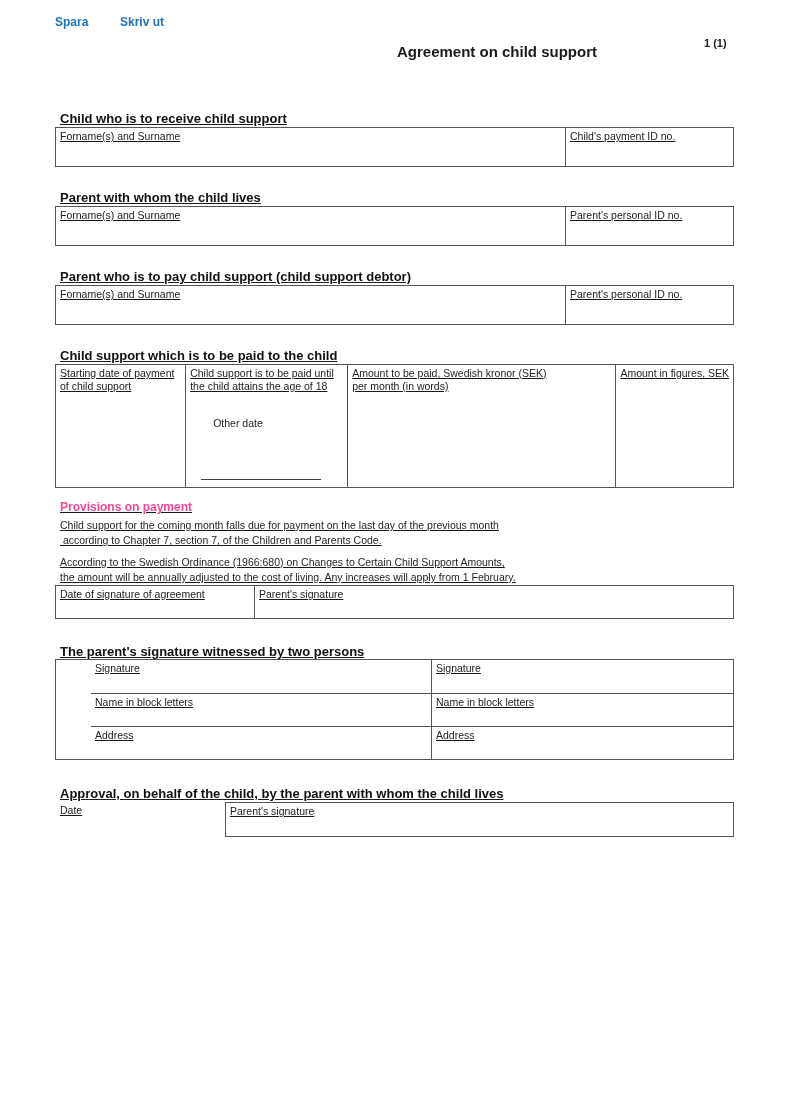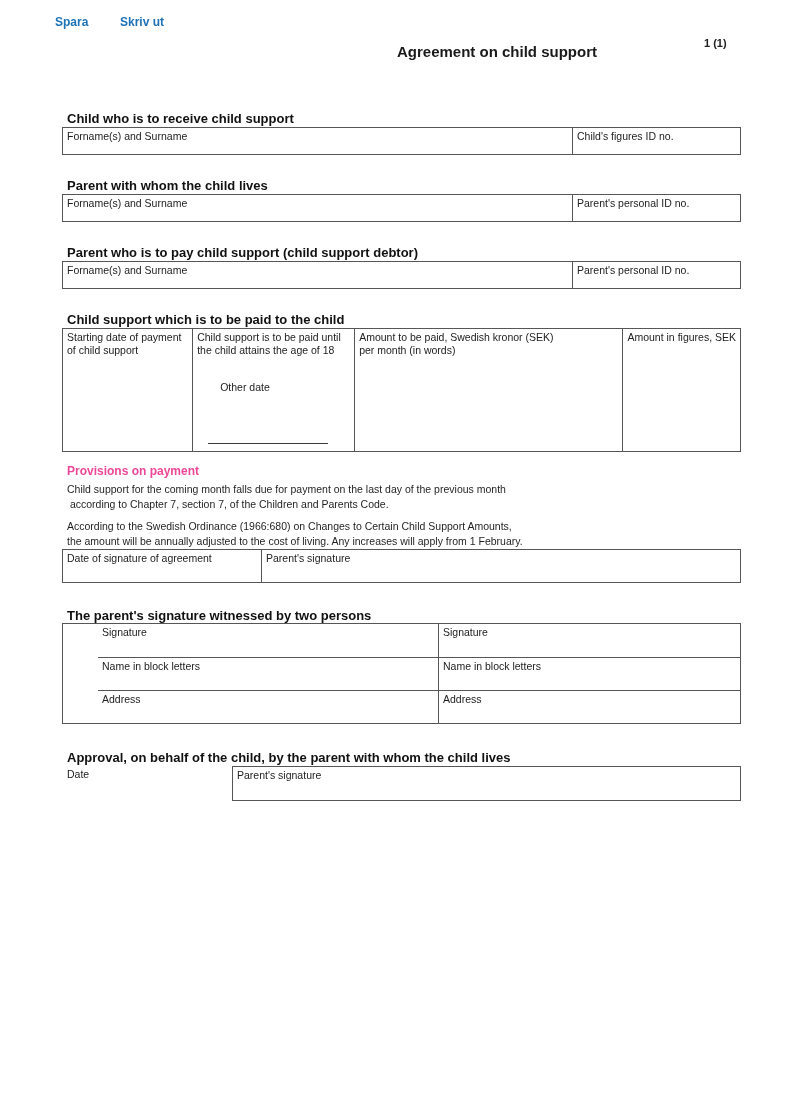--- a/index.html
+++ b/index.html
@@ -12,31 +12,31 @@
   .toolbar-link {
     position:absolute; top:15px; font-size:12px; font-weight:bold;
     color:var(--color-link,#1d72b8); text-decoration:none; cursor:pointer;
   }
   #link-save { left:55px; }
   #link-print { left:120px; }
   
   .page-title { position:absolute; top:43px; left:397px; font-size:15px; font-weight:bold; white-space:nowrap; }
   .page-num   { position:absolute; top:37px; left:704px; font-size:11px; color:#222;font-weight:bold; }
 
-  .content { position:absolute; top:0; left:62px; width:679px; }
+  .content { position:absolute; top:0; left:55px; width:679px;text-decoration:underline; }
 
   h2.sec { font-size:13px; line-height:15px; font-weight:bold; padding-left:5px; color:#111; }
   .m-s1 { margin-top:111px; margin-bottom:1px; }
   .m-s2, .m-s3, .m-s4 { margin-top:23px; margin-bottom:1px; }
   .m-s5 { margin-top:18px; }
   .m-s6 { margin-top:25px; }
   .m-s7 { margin-top:26px; }
 
   .tbl { display:flex; width:679px; border:1px solid var(--color-border,#565656); background:#fff; }
-  .t36 { height:28px; }
+  .t36 { height:40px; }
   .t96 { height:124px; }
   .t34 { height:34px;gap:28px; }
   .cell {
     position:relative; border-left:1px solid var(--color-border,#565656);
     padding:2px 4px 0 4px; font-size:10.5px; line-height:13px; color:#222;
   }
   .cell:first-child { border-left:none; }
   .w-main { width:509px; }
   .w-side { flex:1; }
   .c1 { width:130px; } .c2 { width:163px; } .c3 { width:270px; } .c4 { flex:1; }
@@ -77,21 +77,21 @@
 <div class="page-num">1 (1)</div>
 
 <div class="content">
 
   <h2 class="sec m-s1">Child who is to receive child support</h2>
   <div class="tbl t36">
     <div class="cell w-main">
       <span class="lbl">Forname(s) and Surname</span>
     </div>
     <div class="cell w-side">
-      <span class="lbl">Child's figures ID no.</span>
+      <span class="lbl">Child's payment ID no.</span>
     </div>
   </div>
 
   <h2 class="sec m-s2">Parent with whom the child lives</h2>
   <div class="tbl t36">
     <div class="cell w-main">
       <span class="lbl">Forname(s) and Surname</span>
     </div>
     <div class="cell w-side">
       <span class="lbl">Parent's personal ID no.</span>

